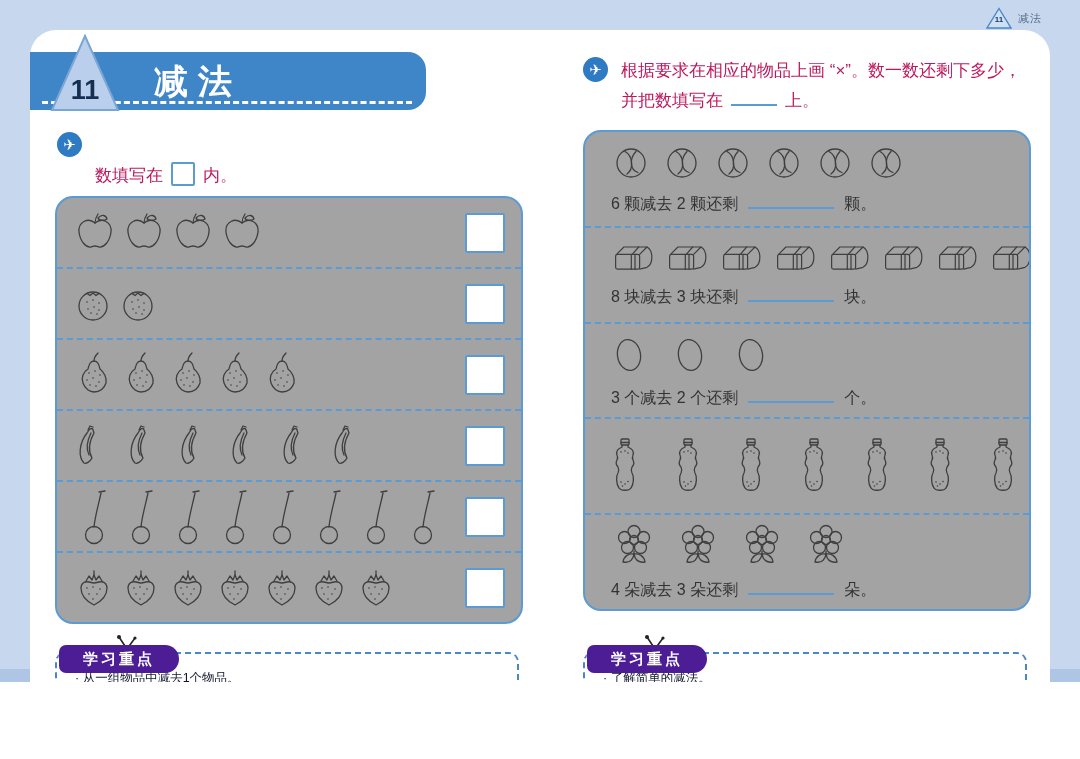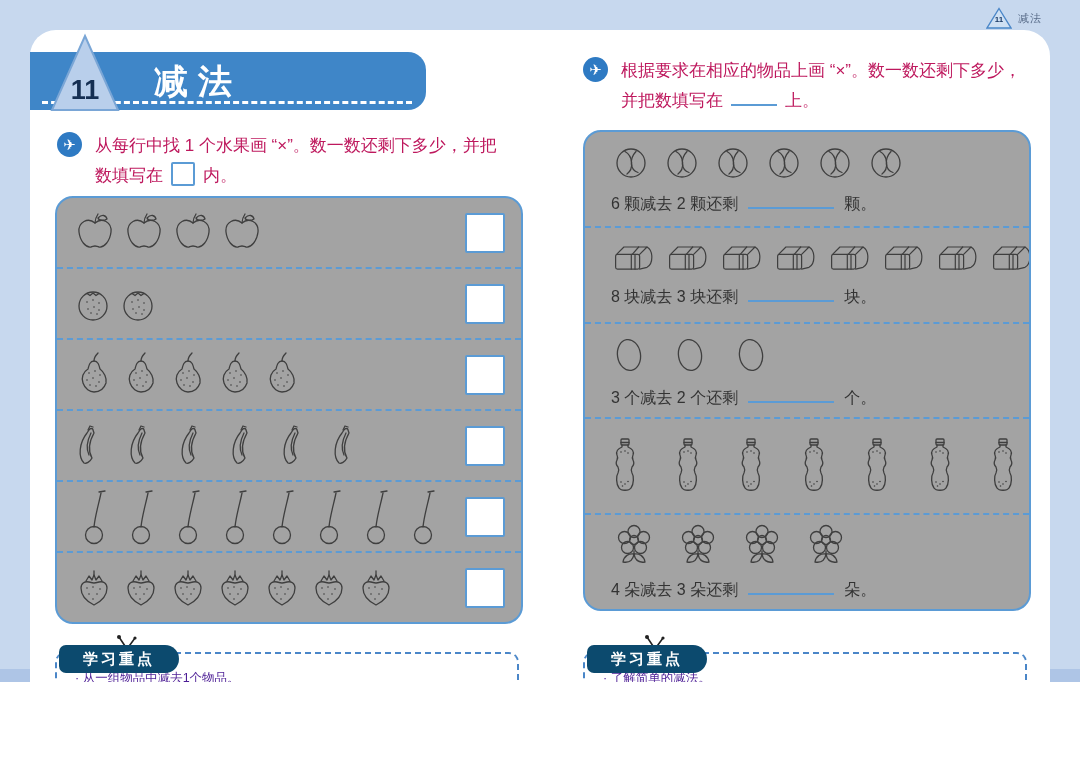--- a/index.html
+++ b/index.html
@@ -47,23 +47,23 @@
   .icons-eraser .icon{margin-right:1px;}
   .icons-egg .icon{margin-right:20px;}
   .icons-bottle .icon{margin-right:30px;}
   .icons-flower .icon{margin-right:13px;}
 
   
   .focus{position:absolute;height:64px;}
   #focus-left{left:55px;top:636px;width:464px;}
   #focus-right{left:583px;top:636px;width:444px;}
   .focus .dash-box{position:absolute;left:0;right:0;top:16px;bottom:0;border:2px dashed #4a86c8;border-radius:10px;background:#fff;}
-  .focus .tab{position:absolute;left:4px;top:9px;width:120px;height:28px;background:#0c4a6e;border-radius:7px 14px 14px 7px;color:#fff;font-size:15px;font-weight:bold;display:flex;align-items:center;justify-content:center;letter-spacing:3px;z-index:2;}
+  .focus .tab{position:absolute;left:4px;top:9px;width:120px;height:28px;background:#4c1d95;border-radius:7px 14px 14px 7px;color:#fff;font-size:15px;font-weight:bold;display:flex;align-items:center;justify-content:center;letter-spacing:3px;z-index:2;}
   .focus .antenna{position:absolute;left:58px;top:-3px;}
-  .focus .point{position:absolute;left:20px;top:34px;font-size:12.5px;color:#4c1d95;}
+  .focus .point{position:absolute;left:20px;top:34px;font-size:12.5px;color:#0f172a;}
 
   
   .page-tab{position:absolute;top:706px;width:32px;height:46px;background:#4a88ca;border-radius:15px 15px 5px 5px;color:#fff;font-size:14px;font-weight:bold;text-align:center;padding-top:6px;box-sizing:border-box;z-index:3;}
   #page-tab-left{left:44px;}
   #page-tab-right{left:1004px;margin-top:41px;}
 
   svg{display:block;}
 </style>
 </head>
 <body>
@@ -89,21 +89,21 @@
   <div id="lesson-tri">
     <svg width="70" height="79" viewBox="0 0 70 79">
         <polygon points="35,3 68,77 2,77" fill="#b9cfeb" stroke="#7aa6d6" stroke-width="2"></polygon>
       </svg>
     <span class="tri-num">11</span>
   </div>
 
   <div class="instruction" id="instr-left">
     <span class="plane">✈</span>
     <div class="instr-text">
-      <span>从每行中找 1 个水果画 “×”。数一数还剩下多少，并把</span><br>
+      <br>
       <span>数填写在</span><span class="inline-square"></span><span>内。</span>
     </div>
   </div>
 
   <div class="instruction" id="instr-right">
     <span class="plane">✈</span>
     <div class="instr-text">
       <span>根据要求在相应的物品上画 “×”。数一数还剩下多少，</span><br>
       <span>并把数填写在</span><span class="inline-blank"></span><span>上。</span>
     </div>

